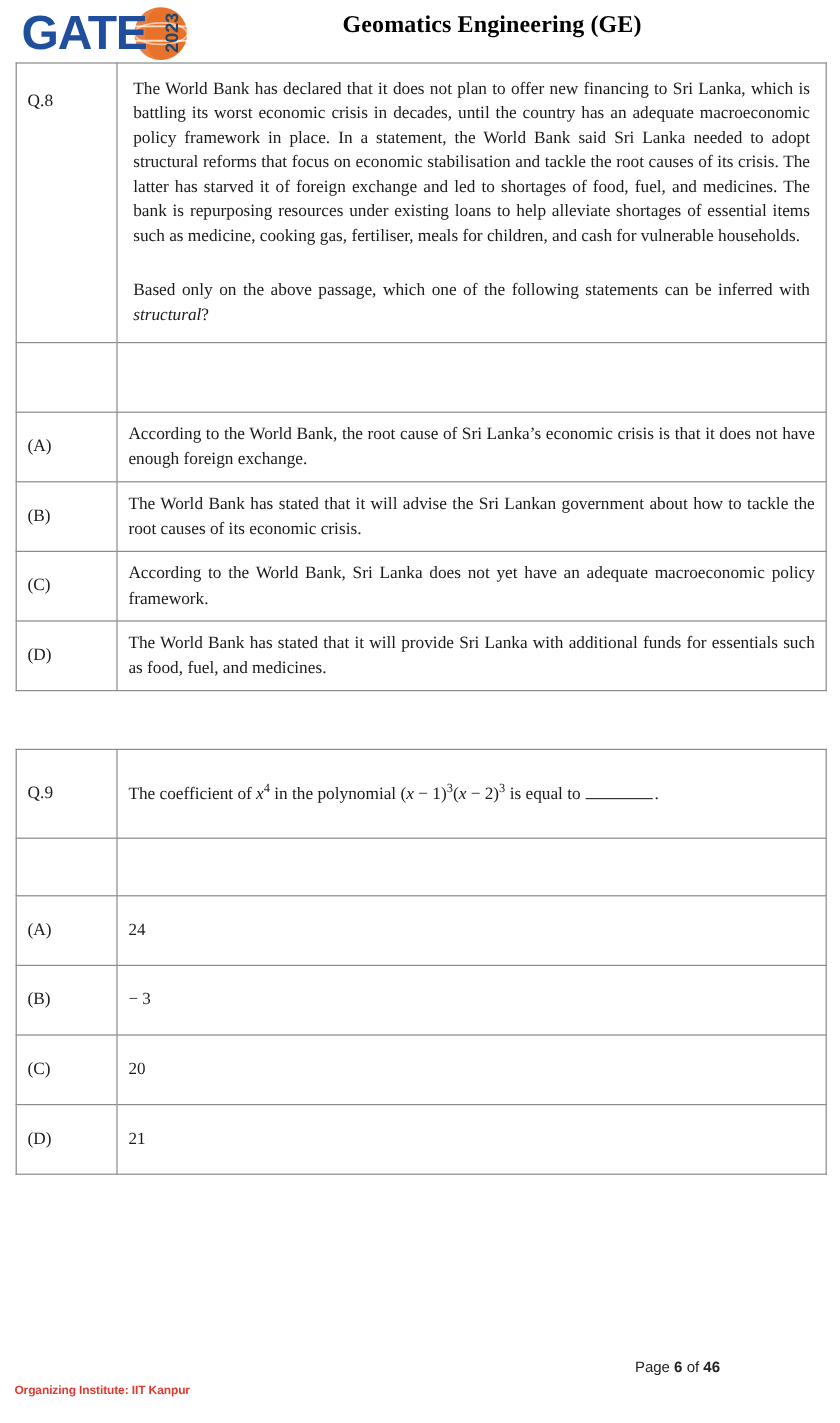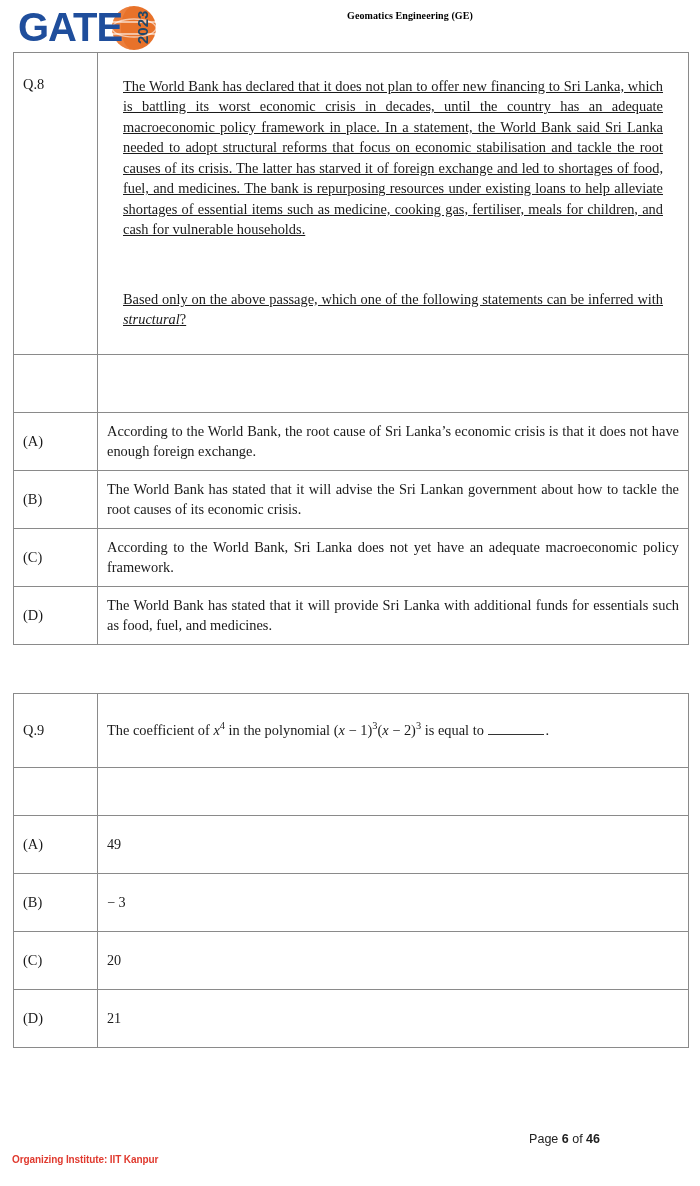--- a/index.html
+++ b/index.html
@@ -34,21 +34,21 @@
   .paper-title {
     position: absolute;
     left: 0;
     top: 10px;
     width: 700px;
     text-align: center;
     padding-left: 120px;
     box-sizing: border-box;
     font-family: "Liberation Serif", serif;
     font-weight: bold;
-    font-size: 10px;
+    font-size: 20px;
     letter-spacing: 0.1px;
     color: #000;
   }
 
   
   .qtable {
     border-collapse: collapse;
     table-layout: fixed;
     margin-left: 13px;
     width: 676px;
@@ -68,21 +68,21 @@
     color: #1a1a1a;
     white-space: nowrap;
   }
   .q8-lbl { padding-top: 14px; }
 
   .body-text {
     text-align: justify;
     text-justify: inter-word;
     hyphens: none;
   }
-  .body-text p { margin: 16px; text-decoration: underline; }
+  .body-text p { margin: 4px; }
   .para-gap { height: 17px; }
 
   .opt-cell { padding-top: 9px; padding-bottom: 10px; }
   .opt-lbl-cell { padding-top: 9px; }
 
   .spacer-row td { height: 57px; padding: 0; }
   .spacer-row-2 td { height: 47px; padding: 0; }
 
   .table-gap { height: 48px; }
 
@@ -233,21 +233,21 @@
     <tr class="spacer-row-2">
       <td></td>
       <td></td>
     </tr>
 
     <tr class="ans-row">
       <td class="col-label">
         <span class="lbl">(A)</span>
       </td>
       <td>
-        <span class="ans-val">49</span>
+        <span class="ans-val">24</span>
       </td>
     </tr>
 
     <tr class="ans-row">
       <td class="col-label">
         <span class="lbl">(B)</span>
       </td>
       <td>
         <span class="ans-val">− 3</span>
       </td>

